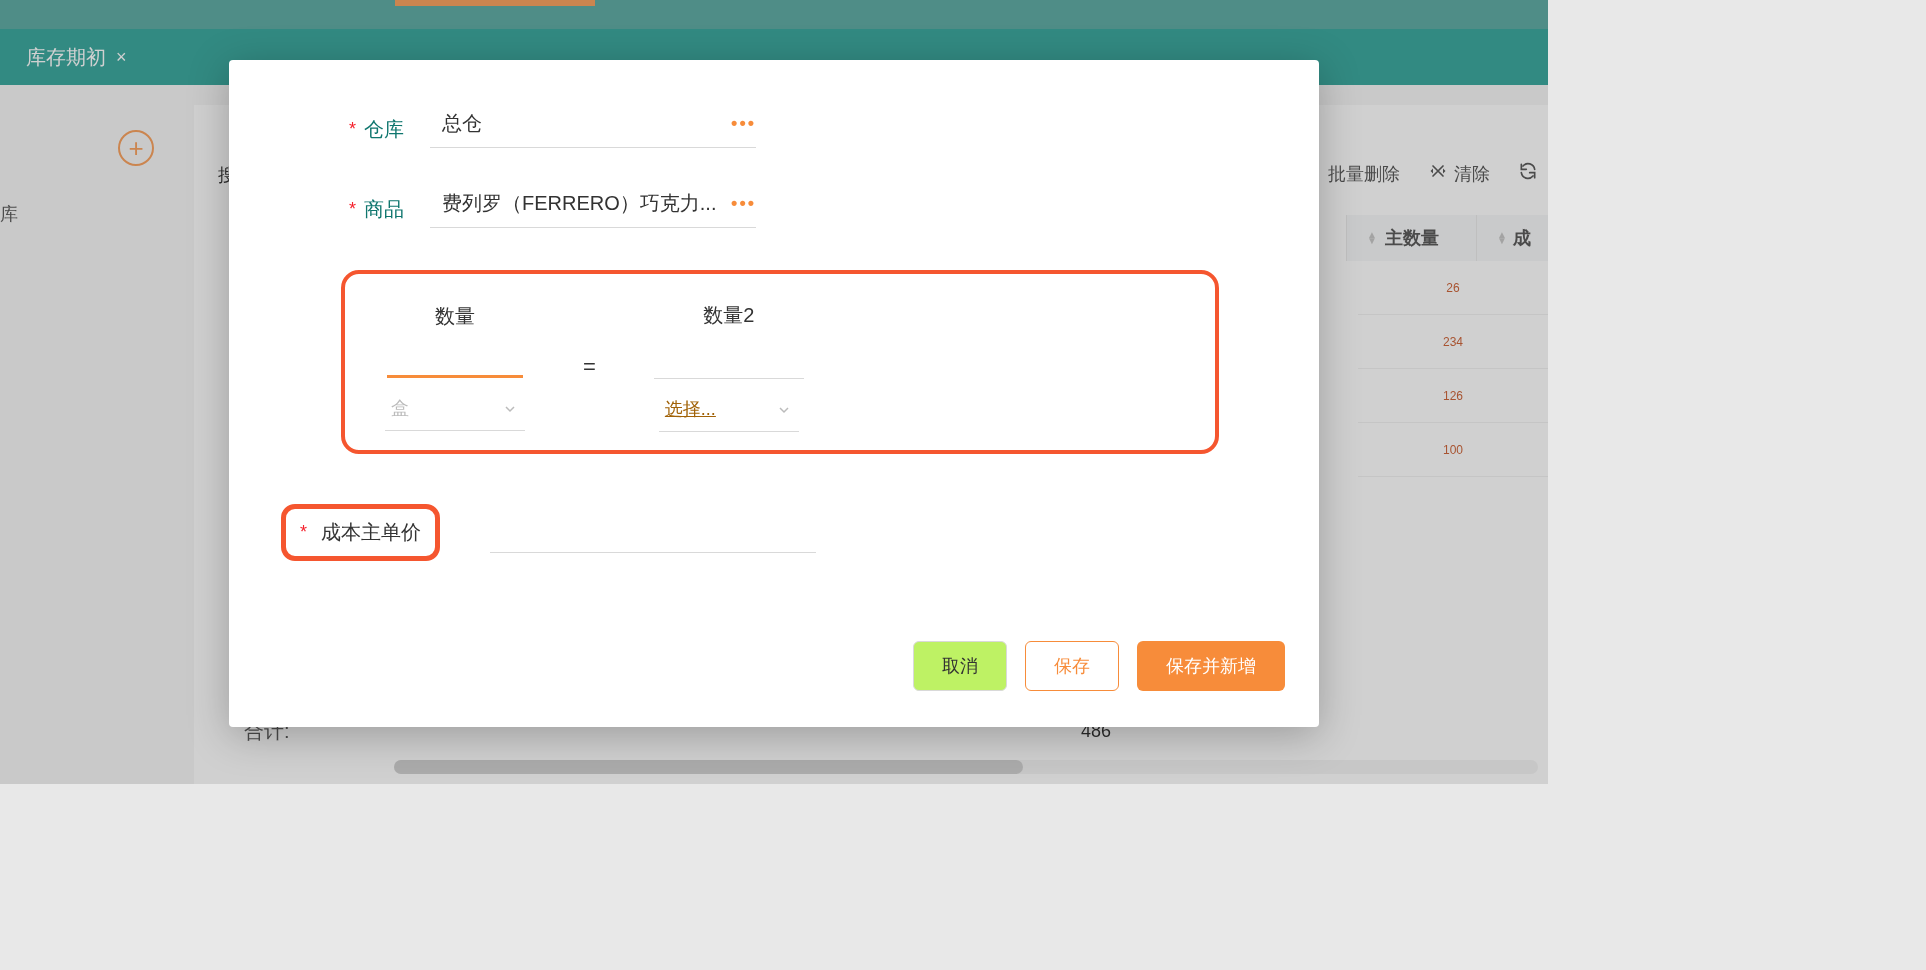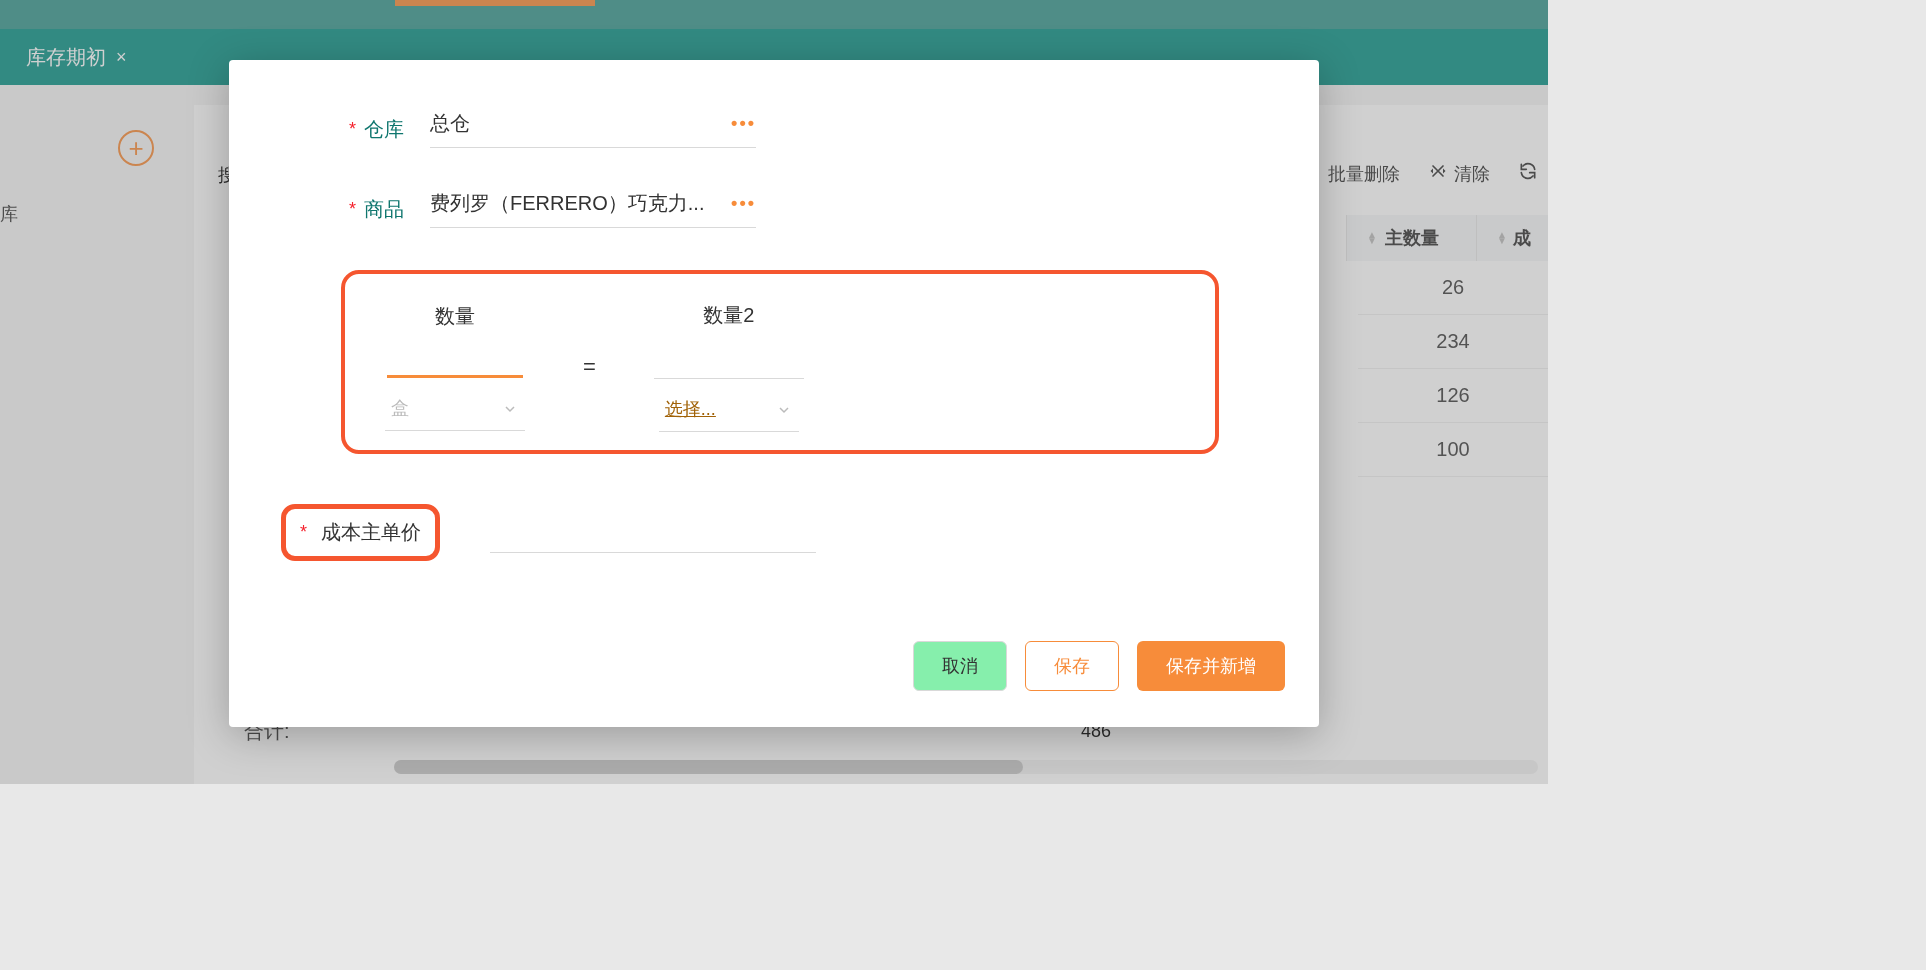--- a/index.html
+++ b/index.html
@@ -133,22 +133,22 @@
       top: 156px;
       right: 0;
       width: 190px;
     }
     .data-row {
       height: 54px;
       border-bottom: 1px solid #eee;
       display: flex;
       align-items: center;
       justify-content: center;
-      font-size: 20px;
-      color: #404040;
+      font-size: 12px;
+      color: #c2410c;
       background: #fff;
     }
 
     .footer-bar {
       position: absolute;
       bottom: 28px;
       left: 214px;
       right: 0;
       height: 50px;
       display: flex;
@@ -237,21 +237,21 @@
     .field-label { font-size: 20px; color: #0f766e; width: 48px; }
     .picker-wrap {
       margin-left: 18px;
       width: 326px;
       border-bottom: 1px solid #d9d9d9;
       display: flex;
       align-items: center;
       justify-content: space-between;
       padding-bottom: 10px;
     }
-    .picker-value { font-size: 20px; color: #333; }
+    .picker-value { font-size: 20px; color: #333; margin-left: 12px; }
     .ellipsis-icon { color: #f78c3a; font-weight: bold; letter-spacing: 2px; font-size: 18px; cursor: pointer; }
 
     .qty-section {
       border: 4px solid #f5562f;
       border-radius: 18px;
       padding: 28px 40px 18px 40px;
       margin: 0 60px 50px 72px;
       display: flex;
       align-items: center;
       gap: 18px;
@@ -329,21 +329,21 @@
       gap: 18px;
       padding: 10px 34px 36px 34px;
     }
     .btn {
       padding: 12px 28px;
       border-radius: 6px;
       font-size: 18px;
       cursor: pointer;
       border: 1px solid transparent;
     }
-    .btn-default { background: #86efac; border-color: #d9d9d9; color: #333; margin-left: 16px; }
+    .btn-default { background: #bef264; border-color: #d9d9d9; color: #333; margin-left: 16px; }
     .btn-outline { background: #fff; border-color: #f78c3a; color: #f78c3a; }
     .btn-primary { background: #f78c3a; color: #fff; }
 
     .icon-clear-svg, .icon-refresh-svg { width: 20px; height: 20px; }
   </style>
 </head>
 <body>
 
 <div class="top-bar"></div>
 <div class="orange-chunk"></div>

